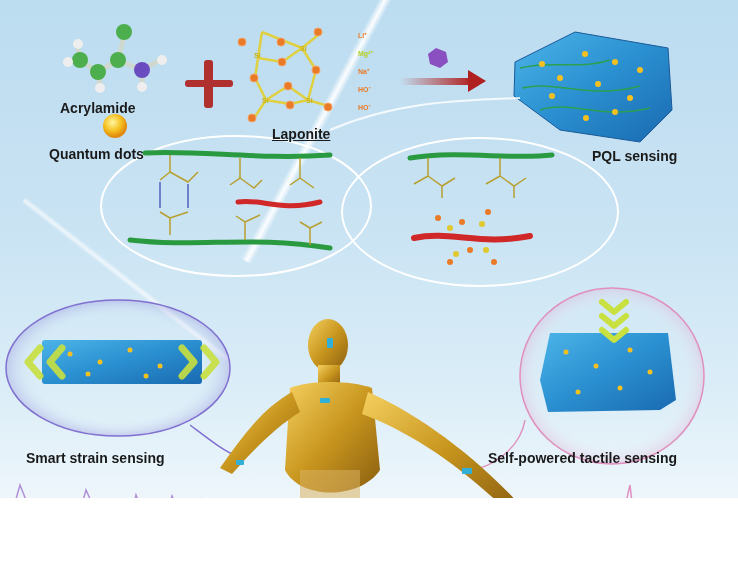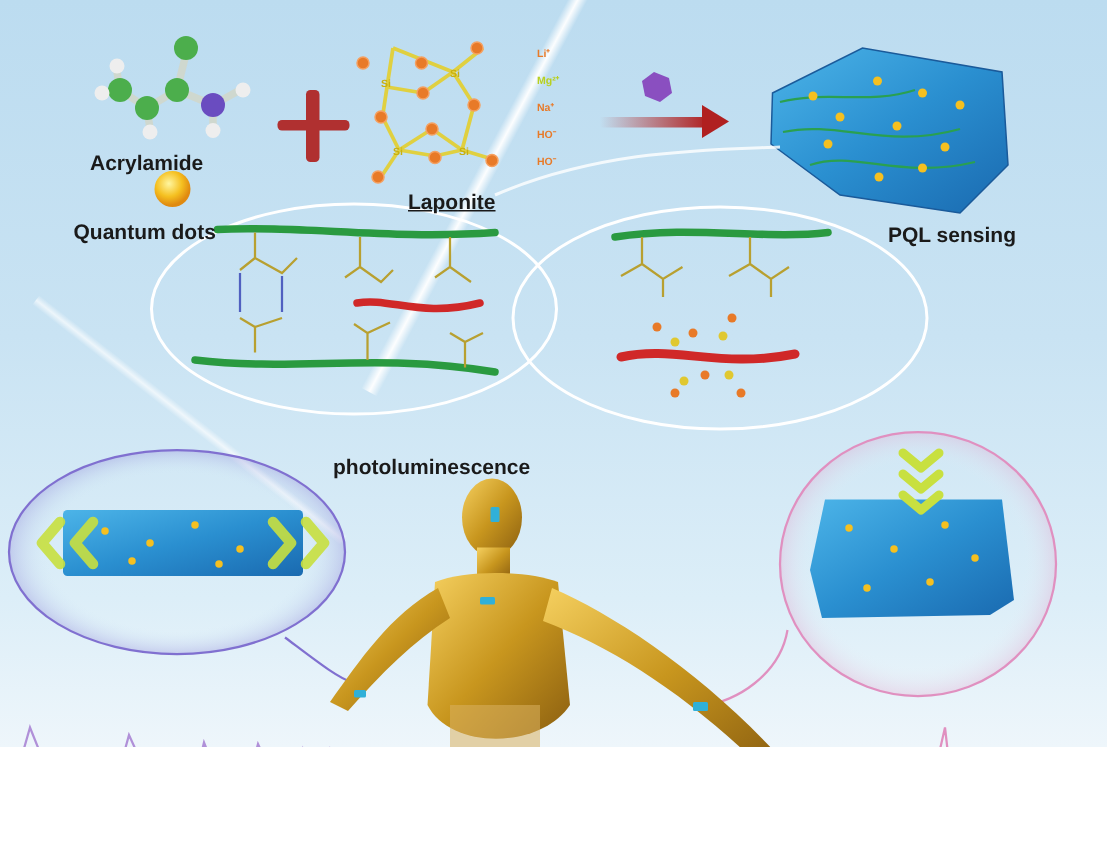--- a/index.html
+++ b/index.html
@@ -246,15 +246,16 @@
 
     <path fill="none" stroke="#b090d8" stroke-width="1.5" d="M2,548 L20,485 L28,505 L40,515 L70,548 L86,490 L96,512 L124,545 L136,495 L146,520 L160,540 L172,496 L182,518 L195,536 L202,500 L212,530 L220,500 L230,530 L238,506 L246,530 L254,510 L260,530 L266,510 L272,530 L278,512 L284,530 L290,510 L296,532 L302,514 L308,532"></path>
 
     <path fill="none" stroke="#e090c0" stroke-width="1.5" d="M378,528 L385,528 L388,510 L392,545 L396,528 L404,528 L407,512 L410,545 L414,528 L424,528 L428,510 L432,545 L436,526 L450,526 L455,506 L460,545 L465,526 L480,526 L486,510 L492,545 L498,528 L520,522 L528,500 L532,548 L538,520 L560,520 L578,524 L583,500 L590,548 L596,520 L612,518 L622,520 L630,485 L638,555 L644,512 L664,512 L672,520 L680,500 L686,548 L692,524 L710,524 L720,508 L730,520 L738,518"></path>
   </svg>
 
   <div class="lbl" style="left:60px;top:100px;">Acrylamide</div>
   <div class="lbl" style="left:20px;top:146px;margin-left:29px;">Quantum dots</div>
   <div class="lbl" style="left:272px;top:126px;text-decoration:underline;">Laponite</div>
   <div class="lbl" style="left:592px;top:148px;">PQL sensing</div>
-  <div class="lbl" style="left:222px;top:303px;">photoluminescence</div>
+  <div class="lbl" style="left:26px;top:450px;">Smart strain sensing</div>
+  <div class="lbl" style="left:488px;top:450px;">Self-powered tactile sensing</div>
 
 </div>
 
 </body></html>

